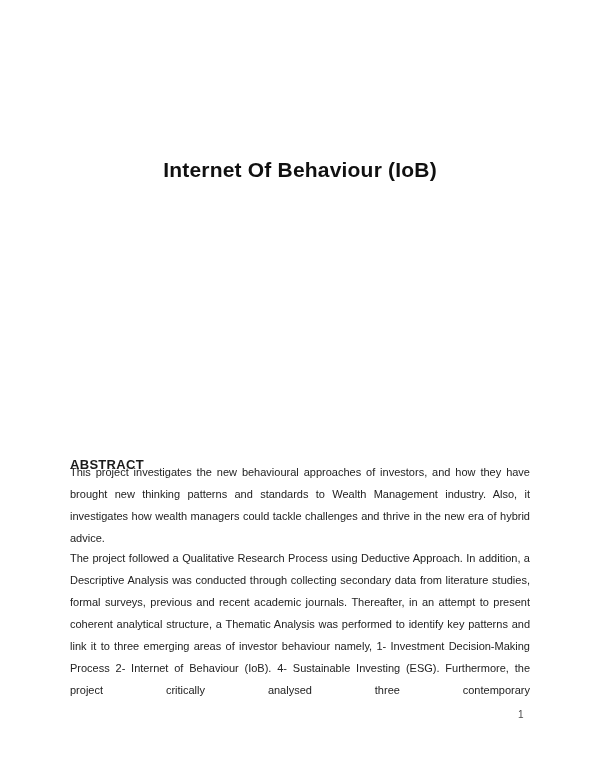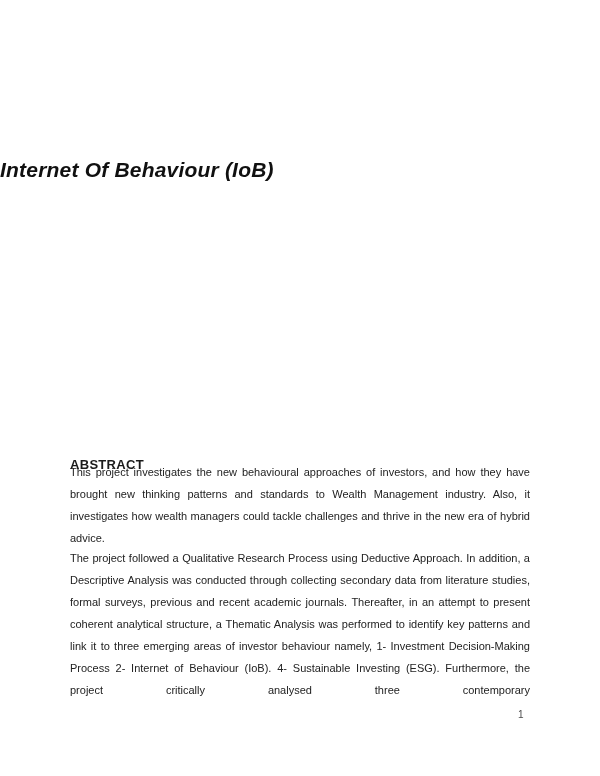--- a/index.html
+++ b/index.html
@@ -14,22 +14,21 @@
     position: relative;
     width: 600px;
     height: 776px;
     background: #ffffff;
   }
   .title-block {
     position: absolute;
     top: 157px;
     left: 0;
     right: 0;
-    text-align: left;
-    font-style: italic;
+    text-align: center;
   }
   .title-line {
     font-size: 21px;
     font-weight: bold;
     color: #101010;
     line-height: 26px;
     margin-bottom: 25px;
     letter-spacing: 0.2px;
   }
   .abstract-heading {

